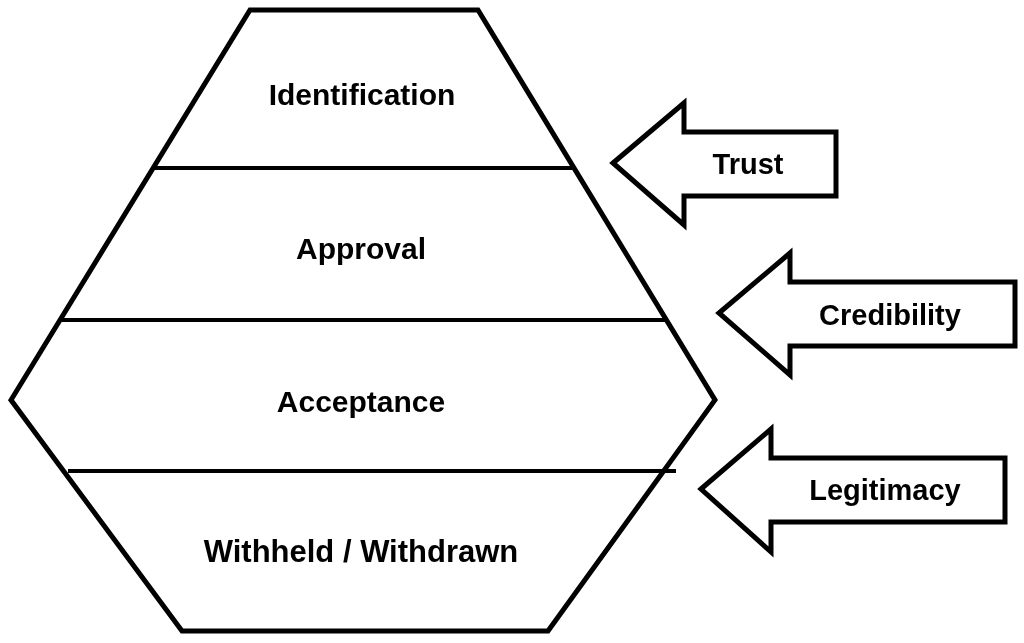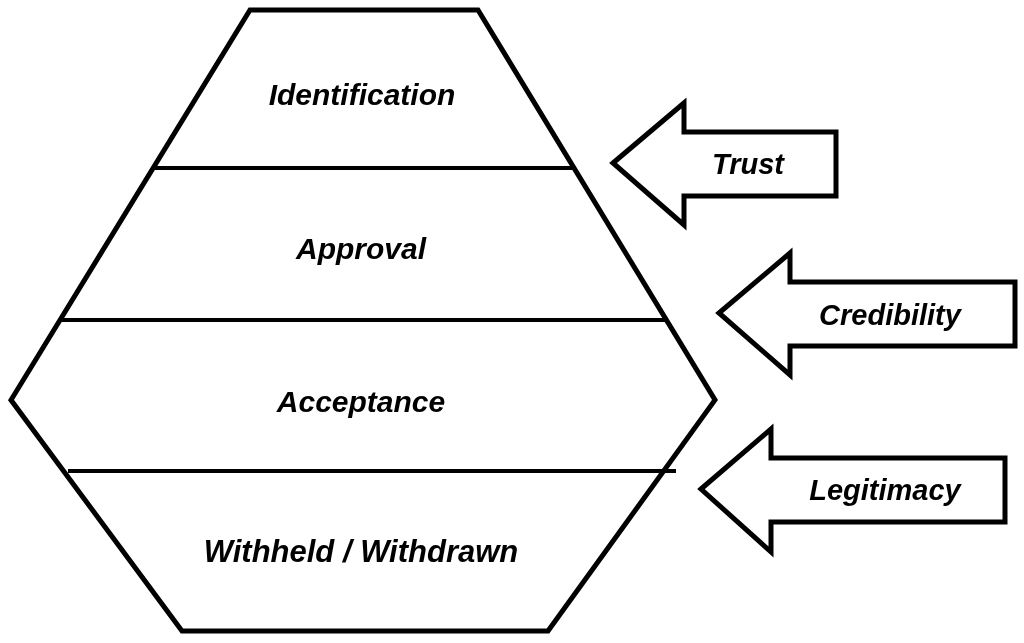--- a/index.html
+++ b/index.html
@@ -12,21 +12,20 @@
     width: 1024px;
     height: 643px;
     overflow: hidden;
     font-family: "Liberation Sans", sans-serif;
   }
   #diagram-root {
     position: relative;
     width: 1024px;
     height: 643px;
     background: #ffffff;
-    font-style: italic;
   }
   svg#diagram-svg {
     position: absolute;
     top: 0;
     left: 0;
     width: 1024px;
     height: 643px;
     display: block;
   }
   .shape-outline {

